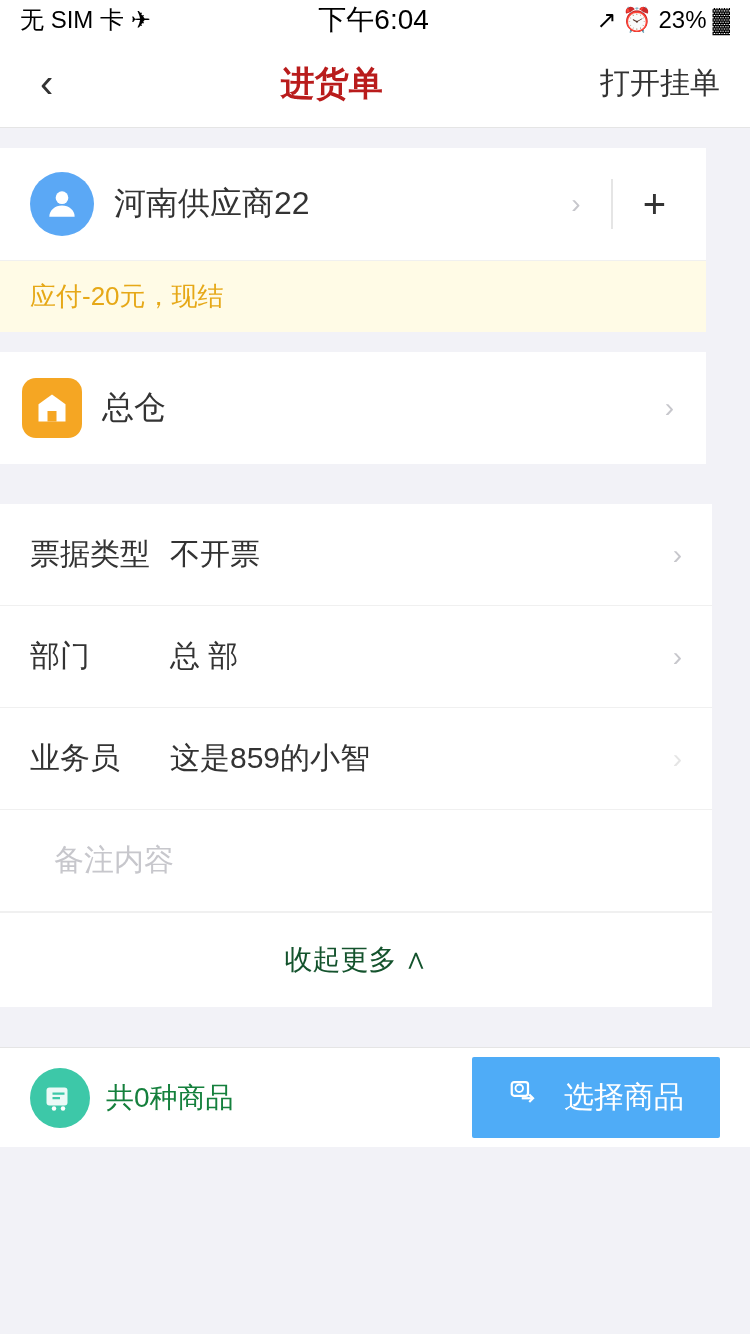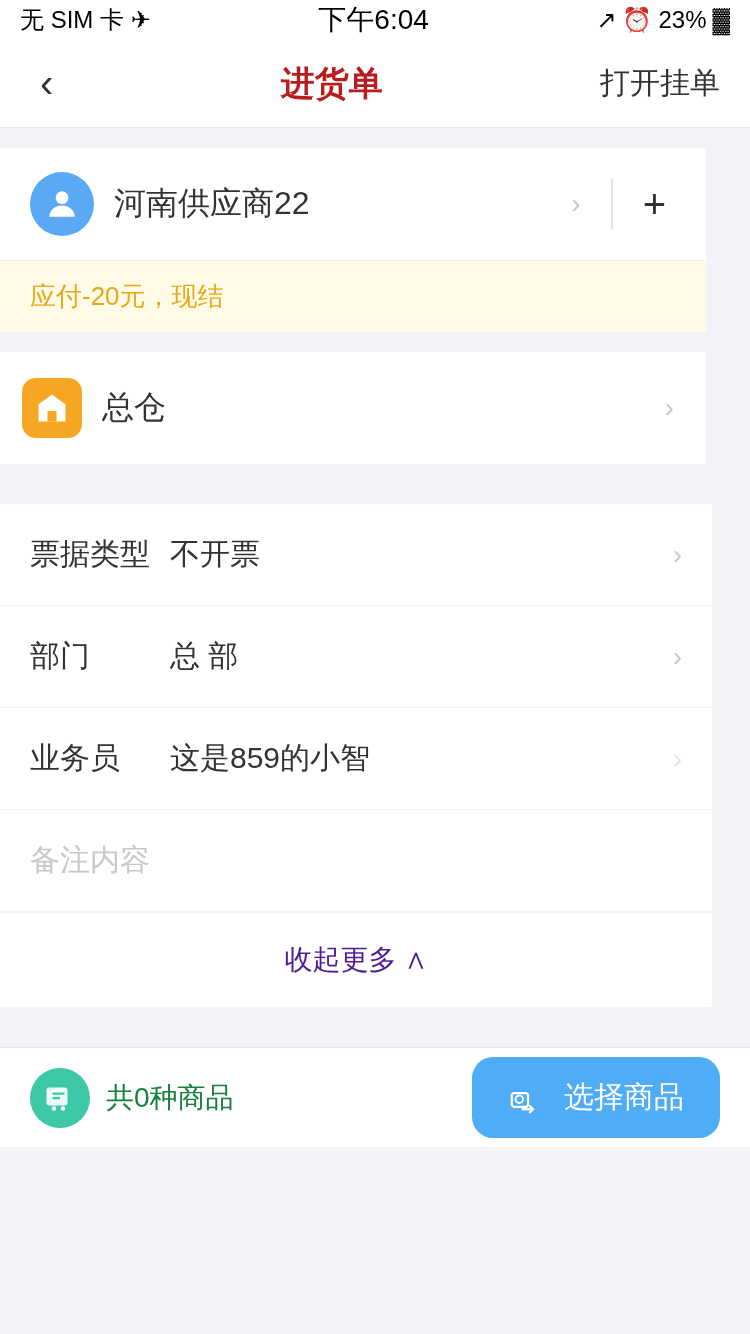--- a/index.html
+++ b/index.html
@@ -168,36 +168,37 @@
       color: #333;
       flex-shrink: 0;
     }
     .form-value {
       flex: 1;
       font-size: 30px;
       color: #333;
     }
     .form-value.placeholder {
       color: #c7c7cc;
+      margin-left: 24px;
     }
     .form-chevron {
       color: #c7c7cc;
       font-size: 28px;
     }
     .form-chevron.disabled {
       color: #e5e5e5;
     }
 
     
     .collapse-row {
       background: #fff;
       text-align: center;
       padding: 28px 0;
       font-size: 28px;
-      color: #4c1d95;
+      color: #14532d;
       cursor: pointer;
       border-top: 1px solid #f0f0f0;
     }
 
     
     .bottom-bar {
       background: #fff;
       width: 750px;
       height: 100px;
       display: flex;
@@ -219,25 +220,25 @@
     }
     .product-count {
       flex: 1;
       font-size: 28px;
       color: #15803d;
     }
     .select-btn {
       background: #4facf7;
       color: #fff;
       border: none;
-      border-radius: 21px;
+      border-radius: 2px;
       padding: 20px 36px;
       font-size: 30px;
       display: flex;
-      align-items: flex-end;
+      align-items: flex-start;
       gap: 26px;
       cursor: pointer;
     }
 
     
     .page-bg {
       background: #f2f2f7;
       min-height: 400px;
     }
   </style>

